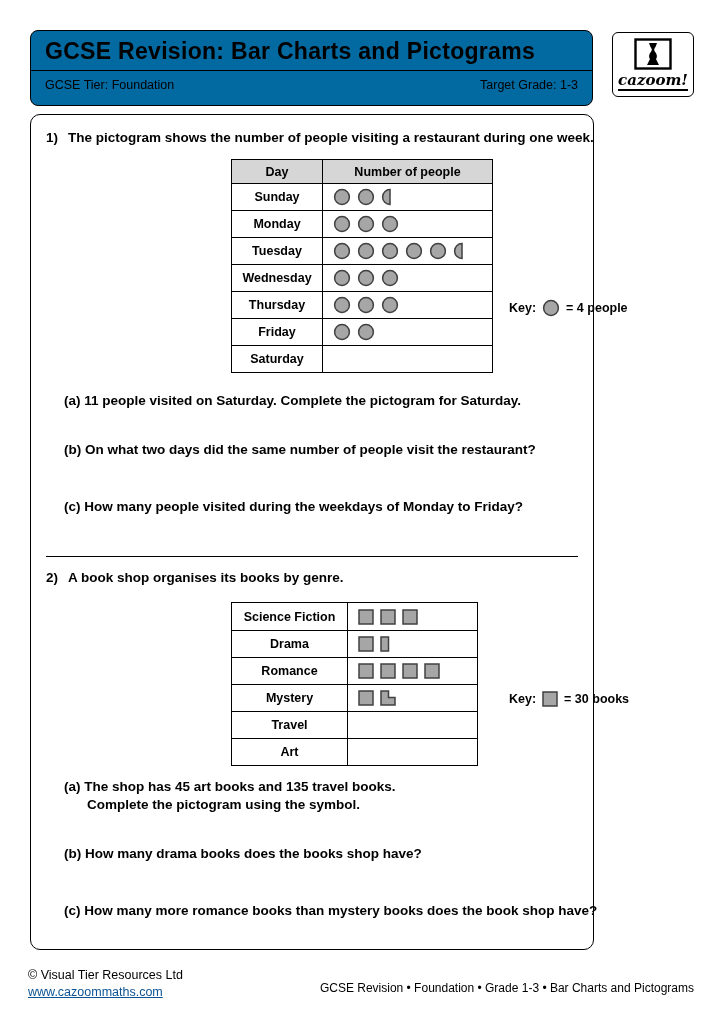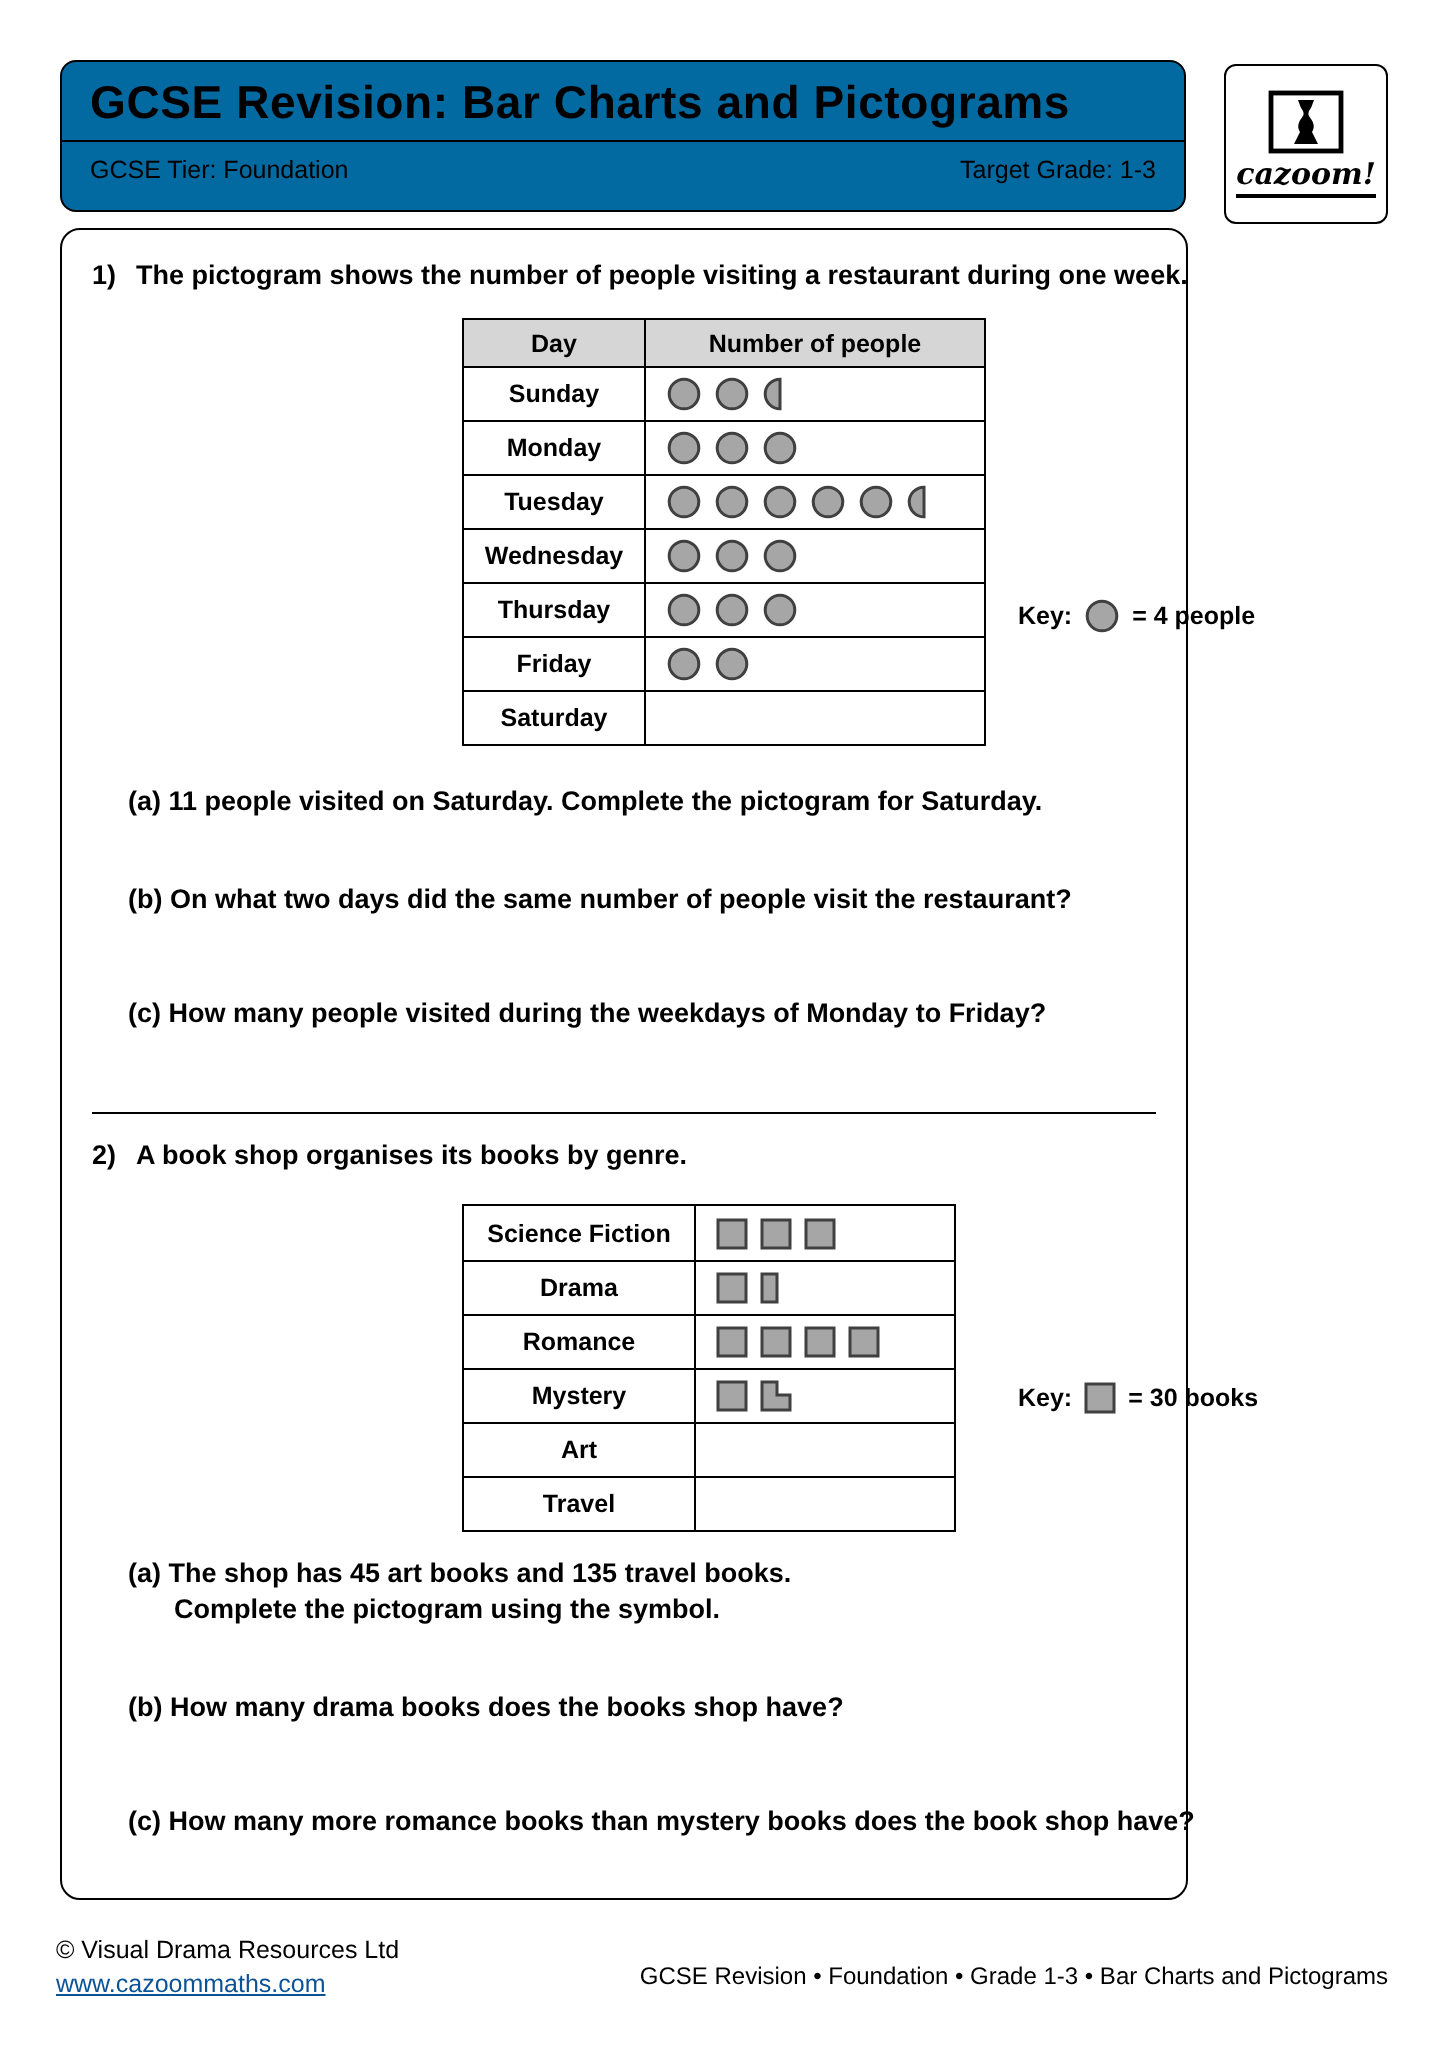--- a/index.html
+++ b/index.html
@@ -5,21 +5,21 @@
   *{margin:0;padding:0;box-sizing:border-box;}
   html,body{background:#fff;}
   body{font-family:"Liberation Sans",sans-serif;color:#000;}
   .page{position:relative;width:724px;height:1024px;background:#fff;overflow:hidden;}
   .abs{position:absolute;}
 
   
   .header-box{left:30px;top:30px;width:563px;height:76px;border:1.6px solid #000;border-radius:8px;background:#0369a1;}
   .header-title{padding:7px 14px 5px;font-size:23px;font-weight:bold;letter-spacing:.3px;white-space:nowrap;border-bottom:1.6px solid #000;}
   .header-meta{display:flex;justify-content:space-between;padding:7px 14px 0;font-size:12.5px;}
-  .logo-box{left:612px;top:32px;width:82px;height:80px;border:1.6px solid #000;border-radius:6px;display:flex;flex-direction:column;align-items:center;justify-content:center;gap:3px;background:#fff;}
+  .logo-box{left:612px;top:32px;width:82px;height:65px;border:1.6px solid #000;border-radius:6px;display:flex;flex-direction:column;align-items:center;justify-content:center;gap:3px;background:#fff;}
   .logo-text{font-family:"DejaVu Serif",serif;font-weight:bold;font-style:italic;font-size:15px;line-height:1.05;border-bottom:2px solid #000;padding-bottom:1px;}
 
   
   .main-box{left:30px;top:114px;width:564px;height:836px;border:1.6px solid #000;border-radius:10px;background:#fff;}
   .q-line{font-size:13.5px;font-weight:bold;white-space:nowrap;}
   .q-num{display:inline-block;width:22px;}
   .part{font-size:13.5px;font-weight:bold;white-space:nowrap;}
   .divider{border-top:1.2px solid #000;height:0;}
 
   
@@ -310,25 +310,25 @@
                 </svg>
               </span>
               <span class="sym">
                 <svg width="16" height="16" viewBox="0 0 16 16">
                   <path d="M1 1 H8.5 V7.5 H15 V15 H1 Z" fill="#a6a6a6" stroke="#404040" stroke-width="1.5"></path>
                 </svg>
               </span>
             </div>
           </div>
           <div class="p-row">
+            <div class="p-cell p-label">Travel</div>
+            <div class="p-cell p-syms"></div>
+          </div>
+          <div class="p-row">
             <div class="p-cell p-label">Art</div>
-            <div class="p-cell p-syms"></div>
-          </div>
-          <div class="p-row">
-            <div class="p-cell p-label">Travel</div>
             <div class="p-cell p-syms"></div>
           </div>
         </div>
     </div>
 
     <div class="abs key" style="left:478px;top:576px;">
       <span>Key:</span>
       <span>
           <span class="sym">
             <svg width="16" height="16" viewBox="0 0 16 16">
@@ -339,17 +339,17 @@
       <span>= 30 books</span>
     </div>
 
     <div class="abs part" style="left:33px;top:664px;">(a) The shop has 45 art books and 135 travel books.</div>
     <div class="abs part" style="left:56px;top:682px;">Complete the pictogram using the symbol.</div>
     <div class="abs part" style="left:33px;top:731px;">(b) How many drama books does the books shop have?</div>
     <div class="abs part" style="left:33px;top:788px;">(c) How many more romance books than mystery books does the book shop have?</div>
 
   </div>
 
-  <div class="abs footer-copy" style="left:28px;top:968px;">© Visual Drama Resources Ltd</div>
+  <div class="abs footer-copy" style="left:28px;top:968px;">© Visual Tier Resources Ltd</div>
   <a class="abs footer-link" style="left:28px;top:985px;" href="#">www.cazoommaths.com</a>
   <div class="abs footer-meta" style="right:30px;top:981px;">GCSE Revision  •  Foundation  •  Grade 1-3  •  Bar Charts and Pictograms</div>
 
 </div>
 
 </body></html>

